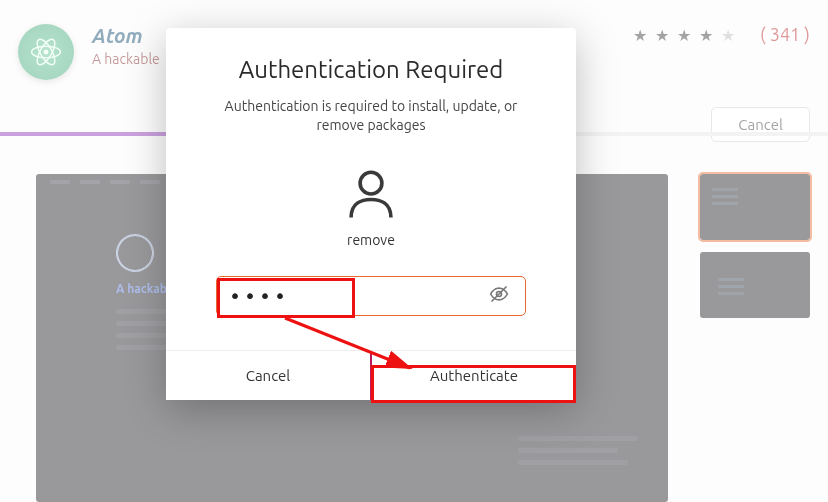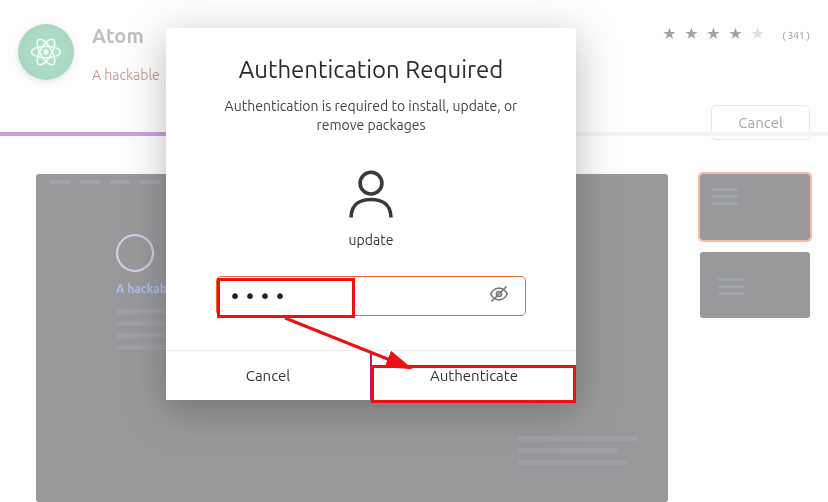--- a/index.html
+++ b/index.html
@@ -7,26 +7,26 @@
 
   .header { display: flex; align-items: flex-start; padding: 24px 18px 6px 18px; gap: 18px; }
   .app-icon {
     width: 56px; height: 56px; border-radius: 50%;
     background: radial-gradient(circle at center, #5cc08f 0%, #3fa878 70%);
     box-shadow: 0 2px 6px rgba(0,0,0,0.2);
     display: flex; align-items: center; justify-content: center;
     color: #e8fff3;
   }
   .app-icon svg { width: 36px; height: 36px; }
-  .app-title { font-size: 20px; font-weight: 700; color: #737373; margin-bottom: 20px; }
+  .app-title { font-size: 20px; font-weight: 700; color: #0c4a6e; margin-bottom: 4px; font-style: italic; }
   .app-sub   { font-size: 14px; color: #7f1d1d; }
   .header-right { margin-left: auto; text-align: right; }
   .stars { color: #333; font-size: 16px; letter-spacing: 2px; }
   .stars .dim { color: #bbb; }
-  .rating-count { color: #000000; margin-left: 12px; font-size:10px; }
+  .rating-count { color: #b91c1c; margin-left: 19px; font-size:18px; }
   .cancel-pill {
     margin-top: 62px; border: 1px solid #ccc; background: #fff; color: #333;
     padding: 8px 26px; border-radius: 5px; font-size: 15px; cursor: pointer;
   }
 
   .progress-track { height: 4px; background: #e5e5e5; position: absolute; left: 0; right: 0; top: 132px; }
   .progress-fill  { height: 100%; width: 20%; background: #8a2fb6; }
 
   .gallery { position: absolute; left: 36px; top: 174px; right: 160px; bottom: 0; background:#1d1d25; border-radius:3px; overflow:hidden; }
   .gallery-inner { position: absolute; left: 80px; top: 60px; right: 200px; bottom: 0; }
@@ -162,21 +162,21 @@
 <div class="modal">
   <div class="modal-title">Authentication Required</div>
   <div class="modal-sub">Authentication is required to install, update, or remove packages</div>
 
   <div class="user-icon">
     <svg viewBox="0 0 64 64">
       <circle cx="32" cy="20" r="12"></circle>
       <path d="M10 58 C10 42 22 38 32 38 C42 38 54 42 54 58"></path>
     </svg>
   </div>
-  <div class="user-name">update</div>
+  <div class="user-name">remove</div>
 
   <div class="pw-wrap">
     <input class="pw-input" type="text" value="••••" style="">
     <button class="eye-btn">
       <svg viewBox="0 0 24 24" fill="none" stroke="#777" stroke-width="2">
         <path d="M2 12s3.5-7 10-7 10 7 10 7-3.5 7-10 7S2 12 2 12z"></path>
         <circle cx="12" cy="12" r="3"></circle>
         <line x1="3" y1="21" x2="21" y2="3"></line>
       </svg>
     </button>

